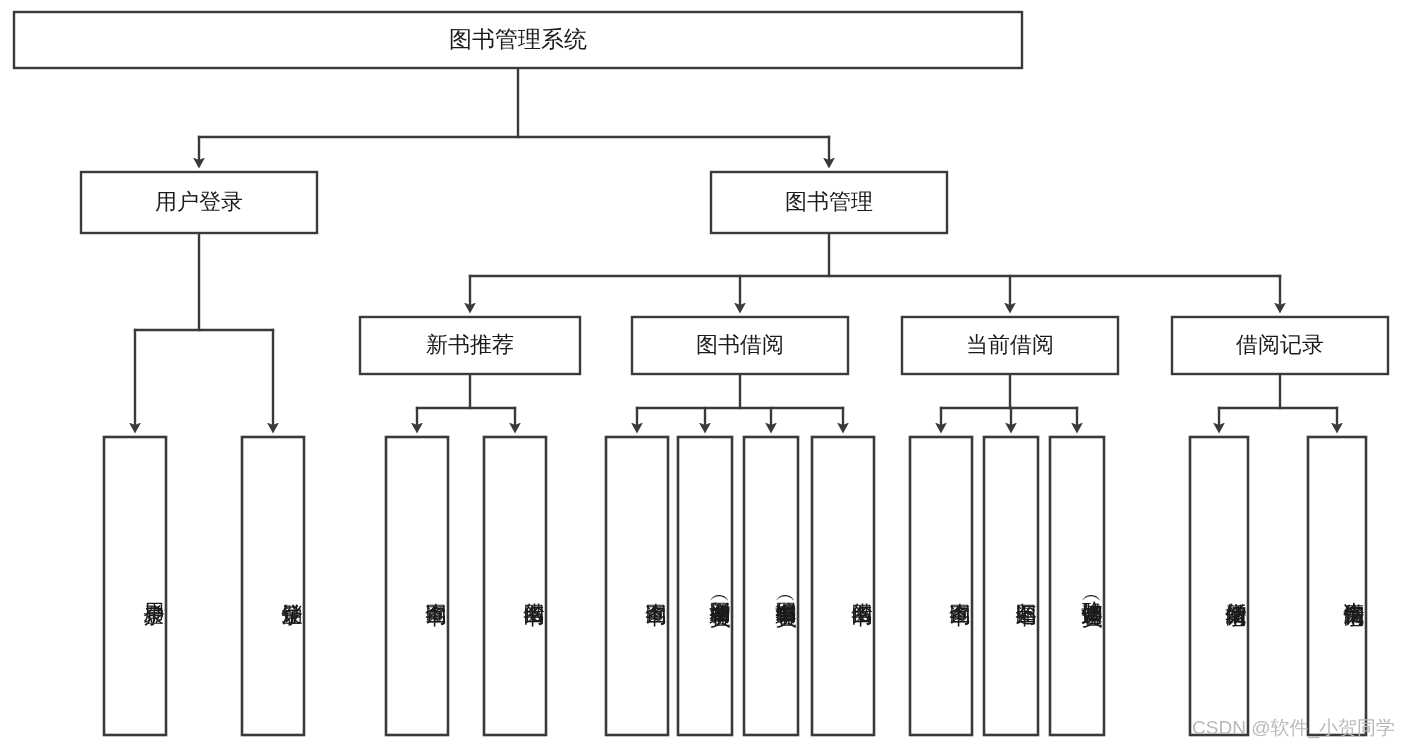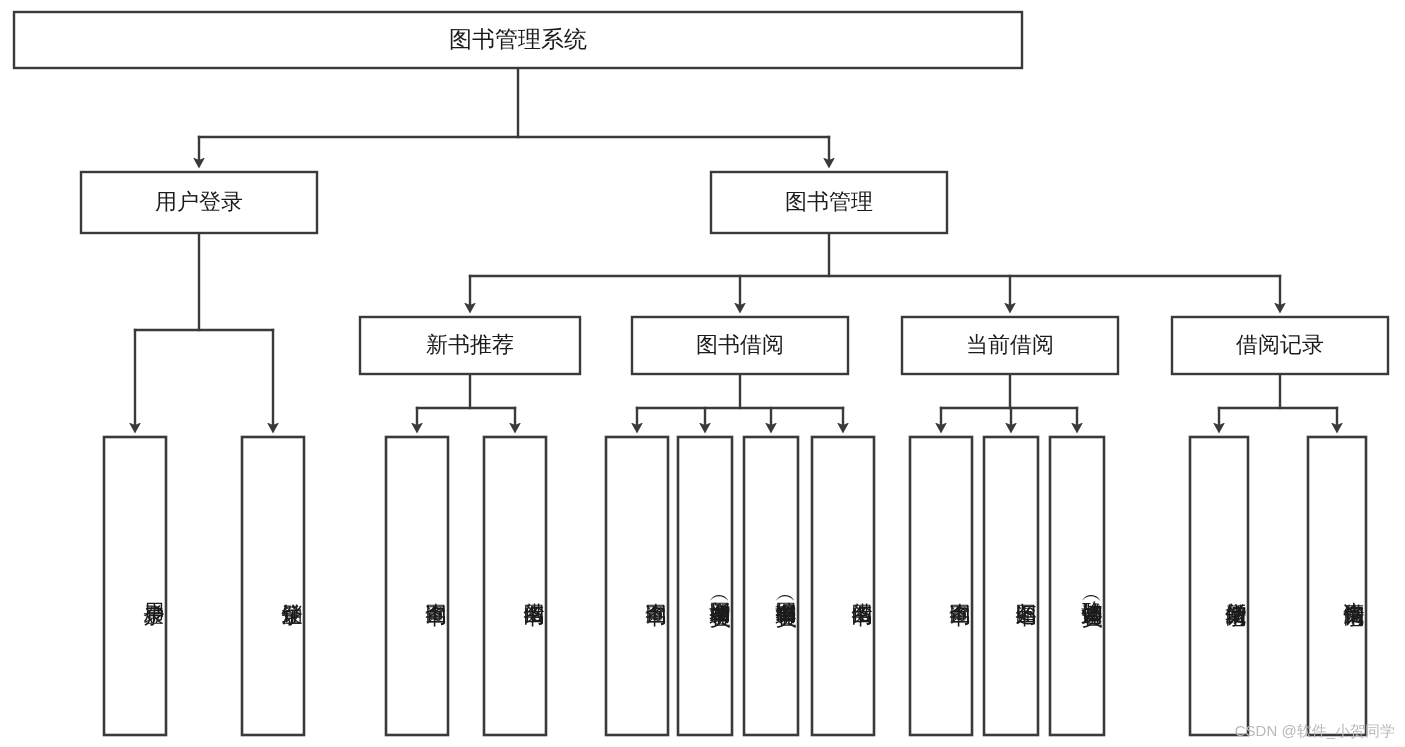--- a/index.html
+++ b/index.html
@@ -72,21 +72,21 @@
     justify-content: center;
     padding-top: 4px;
     box-sizing: border-box;
     letter-spacing: 1px;
   }
   .watermark {
     position: absolute;
     right: 10px;
     bottom: 6px;
     font-family: "Liberation Sans", "DejaVu Sans", sans-serif;
-    font-size: 15px;
+    font-size: 19px;
     color: #b9b9b9;
     white-space: nowrap;
     pointer-events: none;
   }
 </style>
 </head>
 <body>
 
 <div id="diagram-root">
   <svg class="diagram-canvas" viewBox="0 0 1405 747">

